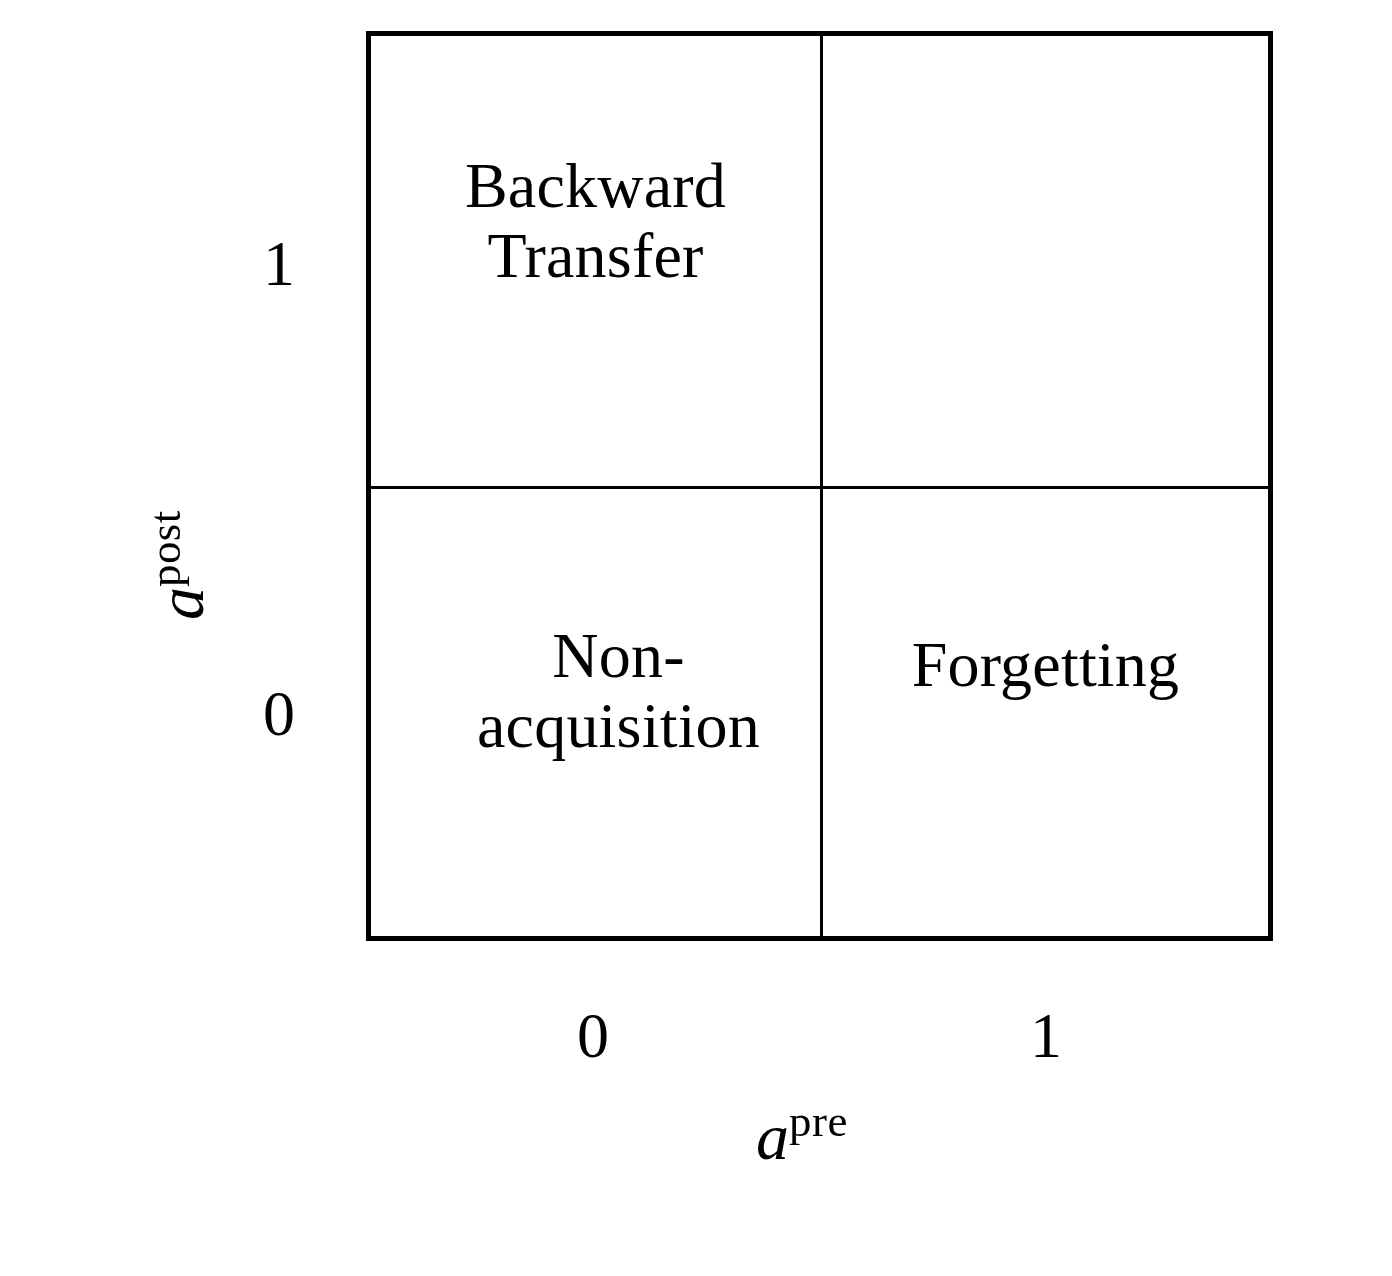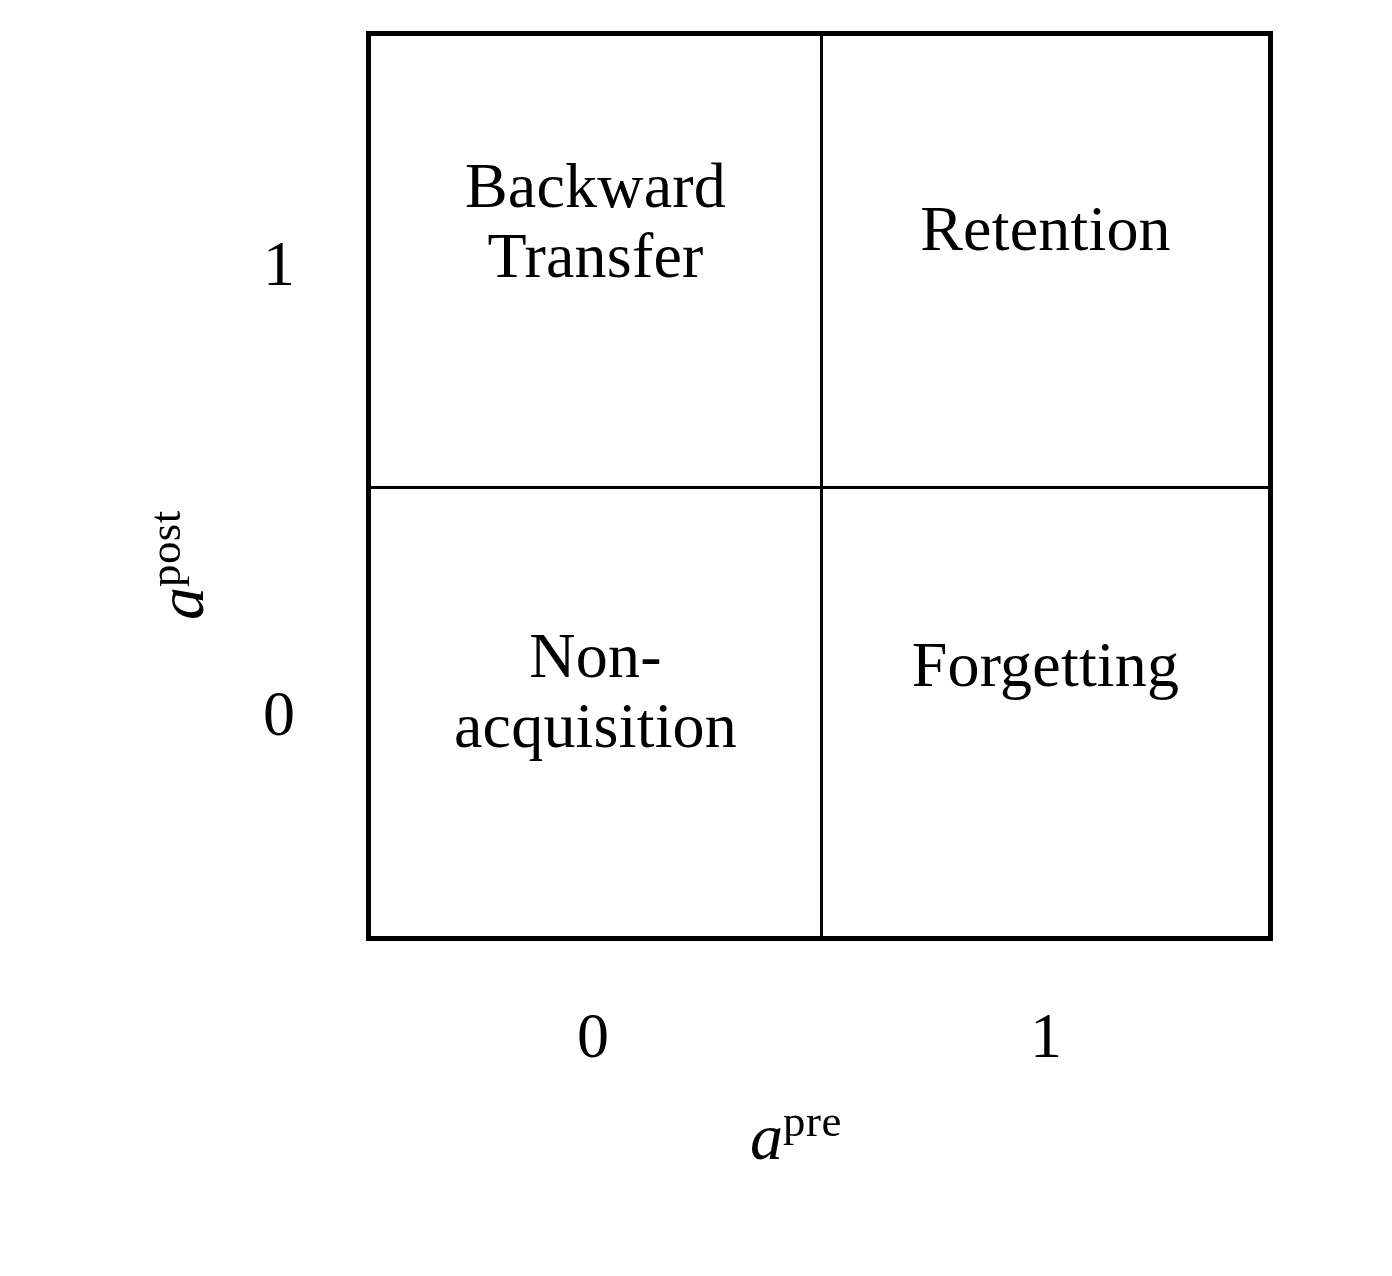--- a/index.html
+++ b/index.html
@@ -59,21 +59,21 @@
     justify-content: center;
     text-align: center;
     font-size: 64px;
     line-height: 1.08;
     letter-spacing: 0.2px;
     white-space: pre-line;
     color: #000000;
   }
   .cell-tl { left: 371px;  top: 31px;  width: 449px; height: 455px; align-items: center; }
   .cell-tr { left: 823px;  top: 31px;  width: 445px; height: 455px; }
-  .cell-bl { left: 371px;  top: 489px; width: 449px; height: 515px; }
+  .cell-bl { left: 371px;  top: 489px; width: 449px; height: 515px; padding-left: 23px; }
   .cell-br { left: 823px;  top: 489px; width: 445px; height: 447px; }
 
   
   .cell-tl .cell-text { transform: translateY(-38px); }
   .cell-tr .cell-text { transform: translateY(-30px); }
   .cell-bl .cell-text { transform: translateY(-56px); }
   .cell-br .cell-text { transform: translateY(-48px); }
 
   .cell-text { display: block; }
 
@@ -119,42 +119,39 @@
   }
 
   .axis-title-y {
     left: 0px;
     top: 0px;
     transform-origin: 0 0;
     
     transform: translate(148px, 620px) rotate(-90deg);
   }
   .axis-title-x {
-    left: 2px;
+    left: 8px;
     top: 0px;
     transform: translate(748px, 1104px);
   }
 </style>
 </head>
 <body>
 
 <div id="figure">
 
   <div class="plot-frame"></div>
   <div class="divider-v"></div>
   <div class="divider-h"></div>
 
   <div class="cell cell-tl">
     <span class="cell-text">Backward
 Transfer</span>
   </div>
 
-  <div class="cell cell-tr">
-    <span class="cell-text">Retention</span>
-  </div>
 
   <div class="cell cell-bl">
     <span class="cell-text">Non-
 acquisition</span>
   </div>
 
   <div class="cell cell-br">
     <span class="cell-text">Forgetting</span>
   </div>
 

